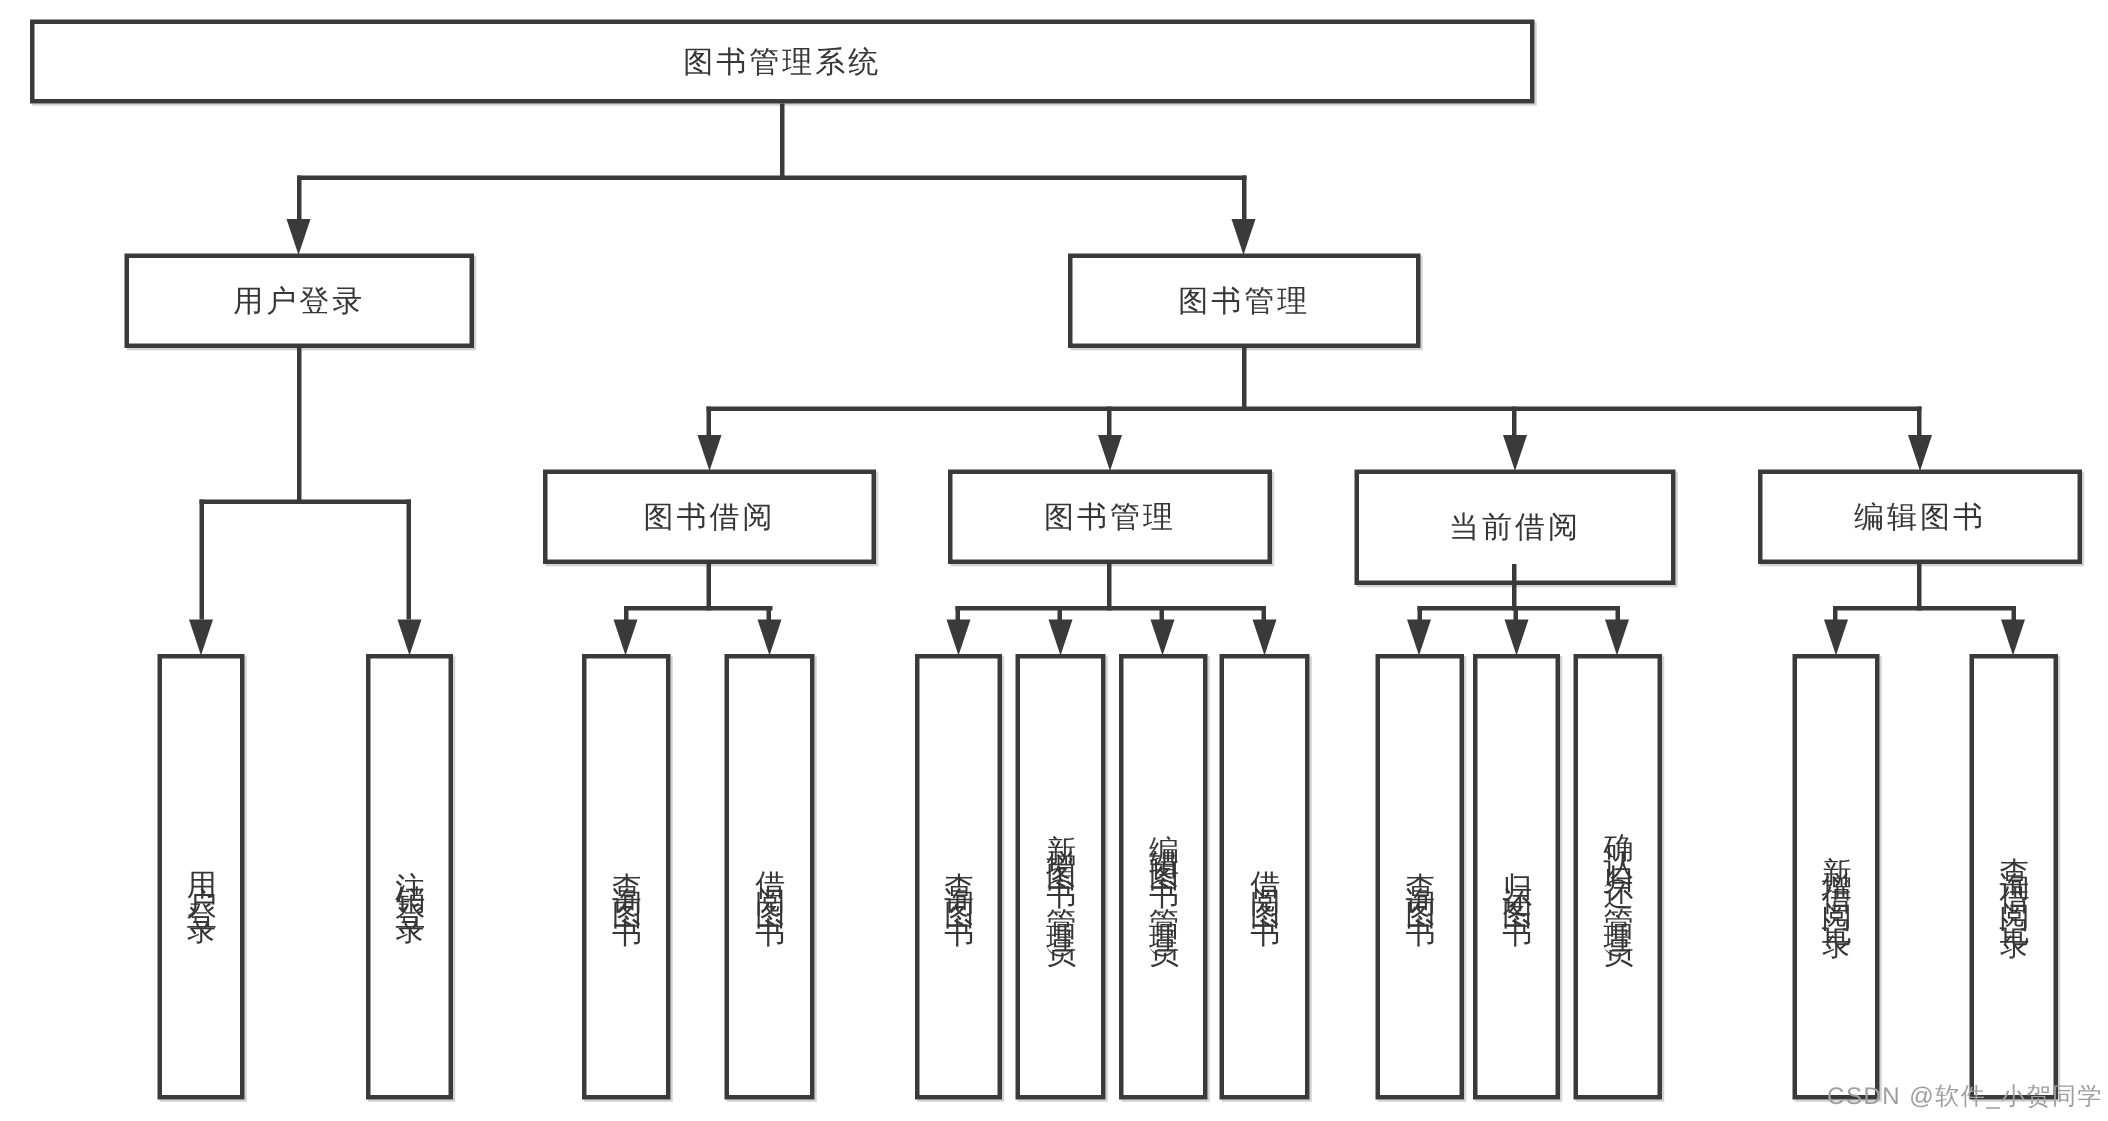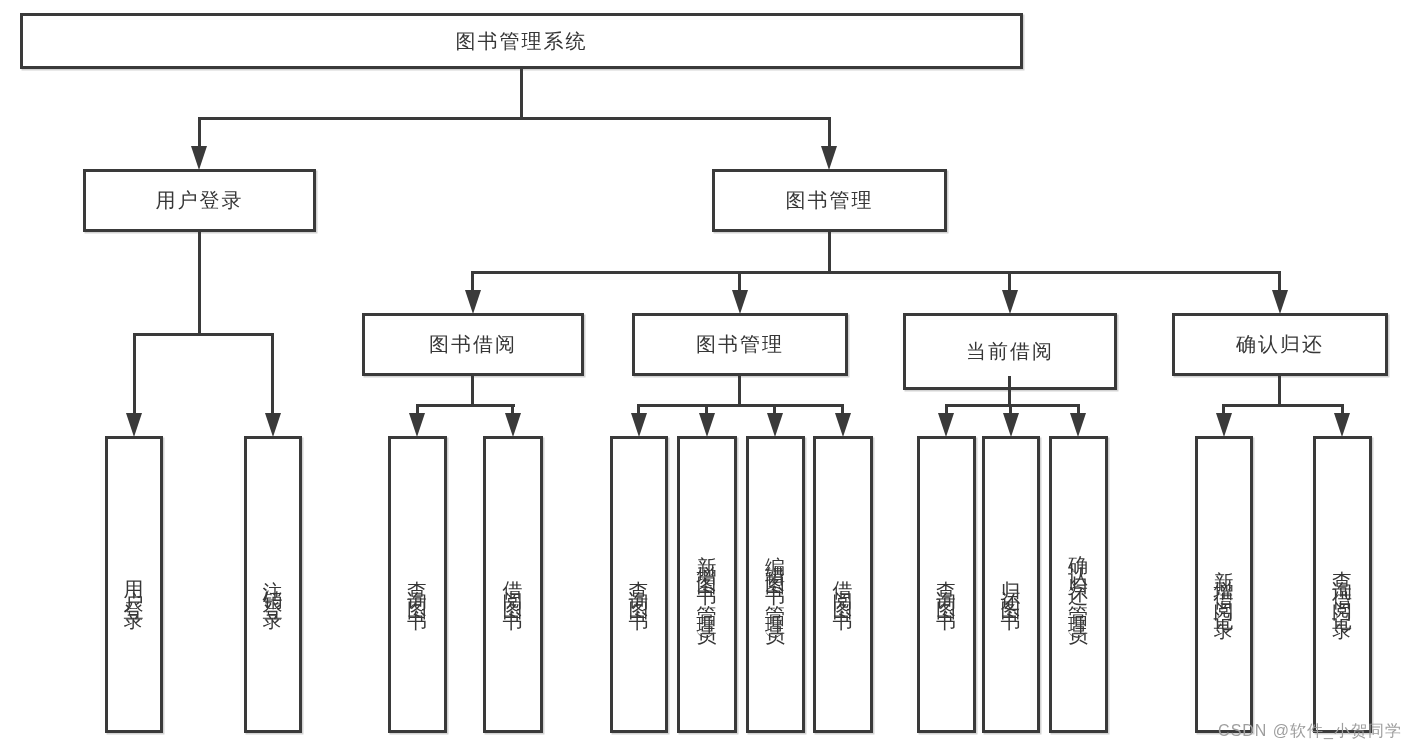--- a/index.html
+++ b/index.html
@@ -61,21 +61,21 @@
   <div class="node" style="left:83px; top:169px; width:233px; height:63px;">用户登录</div>
 
   <div class="node" style="left:712px; top:169px; width:235px; height:63px;">图书管理</div>
 
   <div class="node" style="left:362px; top:313px; width:222px; height:63px;">图书借阅</div>
 
   <div class="node" style="left:632px; top:313px; width:216px; height:63px;">图书管理</div>
 
   <div class="node" style="left:903px; top:313px; width:214px; height:77px;">当前借阅</div>
 
-  <div class="node" style="left:1172px; top:313px; width:216px; height:63px;">确认归还</div>
+  <div class="node" style="left:1172px; top:313px; width:216px; height:63px;">编辑图书</div>
 
   <div class="node node--v" style="left:105px; top:436px; width:58px; height:297px;">用户登录</div>
 
   <div class="node node--v" style="left:244px; top:436px; width:58px; height:297px;">注销登录</div>
 
   <div class="node node--v" style="left:388px; top:436px; width:59px; height:297px;">查询图书</div>
 
   <div class="node node--v" style="left:483px; top:436px; width:60px; height:297px;">借阅图书</div>
 
   <div class="node node--v" style="left:610px; top:436px; width:58px; height:297px;">查询图书</div>

